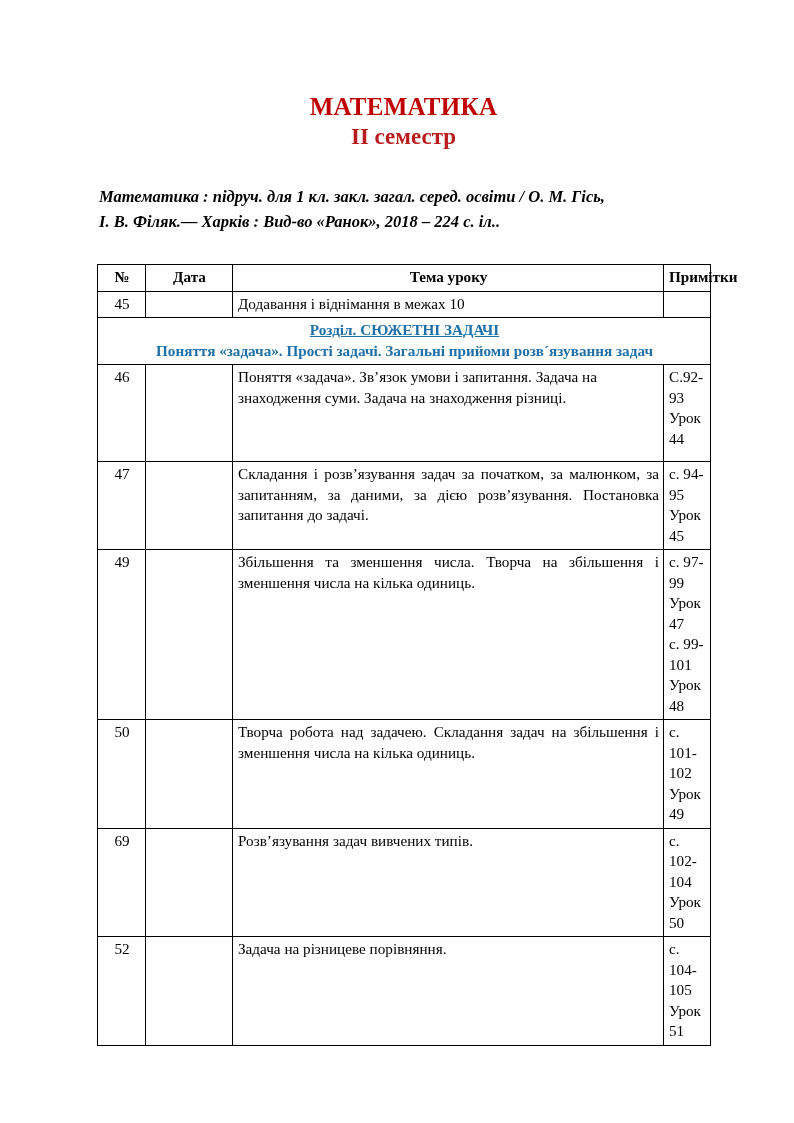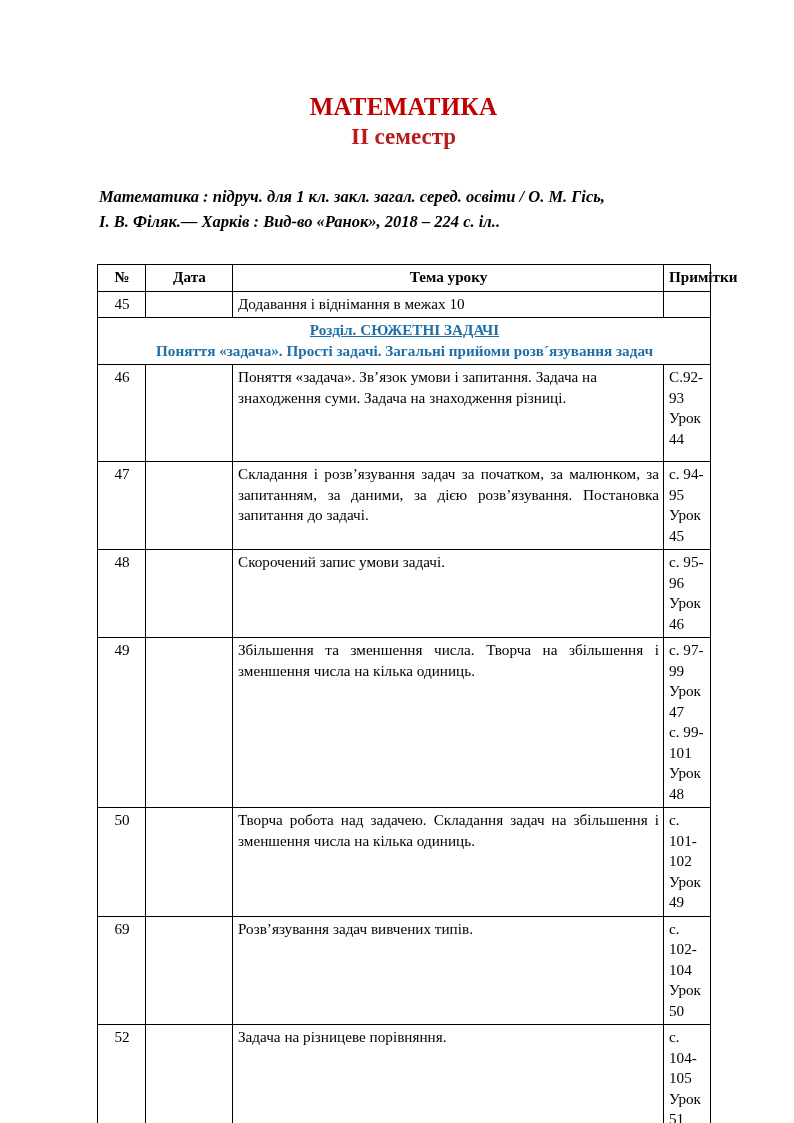--- a/index.html
+++ b/index.html
@@ -159,27 +159,20 @@
         </tr>
         <tr style="height: 65px;">
           <td class="num">47</td>
           <td class="date"></td>
           <td class="topic justify">
             <span>Складання і розв’язування задач за початком, за малюнком, за запитанням, за даними, за дією розв’язування. Постановка запитання до задачі.</span>
           </td>
           <td class="notes">с. 94-95
 Урок 45</td>
         </tr>
-        <tr style="height: 43px;">
-          <td class="num">48</td>
-          <td class="date"></td>
-          <td class="topic">Скорочений запис умови задачі.</td>
-          <td class="notes">с. 95-96
-Урок 46</td>
-        </tr>
         <tr style="height: 87px;">
           <td class="num">49</td>
           <td class="date"></td>
           <td class="topic justify">
             <span>Збільшення та зменшення числа. Творча на збільшення і зменшення числа на кілька одиниць.</span>
           </td>
           <td class="notes">с. 97-99
 Урок 47
 с. 99-101
 Урок 48</td>

